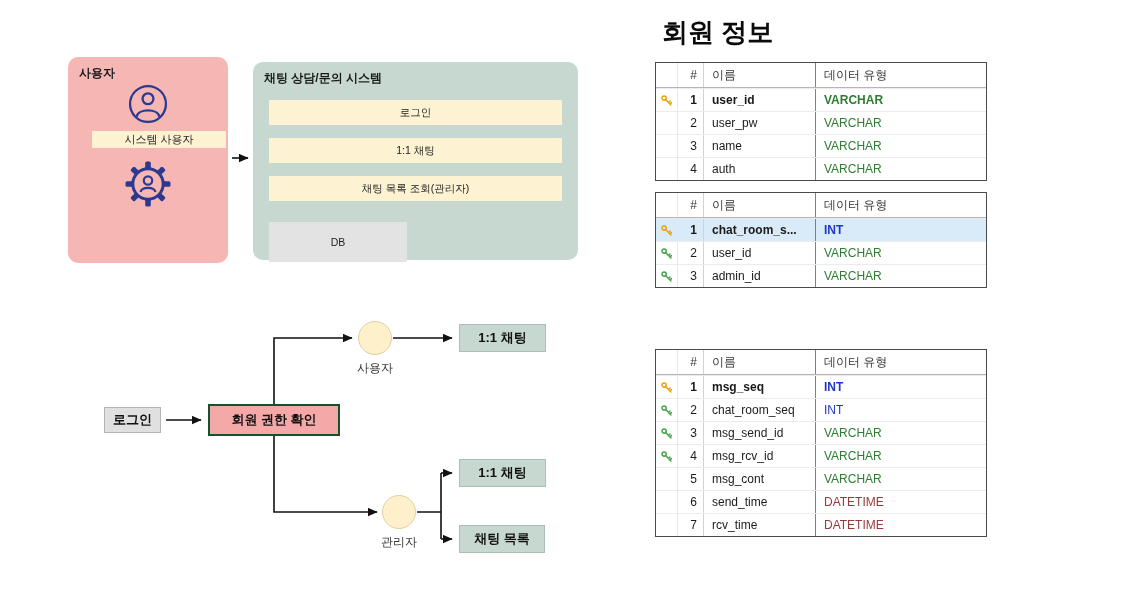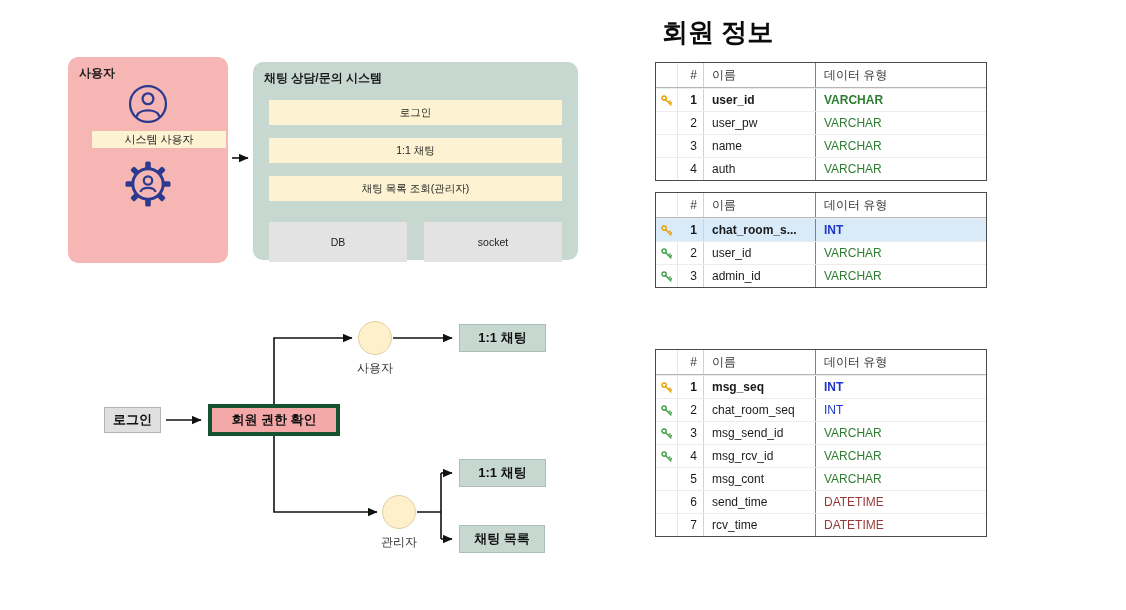--- a/index.html
+++ b/index.html
@@ -28,21 +28,21 @@
              display:flex; align-items:center; justify-content:center; font-size:10.5px; color:#222; }
   .f1 { top:38px; } .f2 { top:76px; } .f3 { top:114px; }
   .component { position:absolute; top:152px; width:138px; height:40px; background:var(--gray-component);
                display:flex; align-items:center; justify-content:center; font-size:10.5px; color:#222;margin-top:8px; }
   .comp-db { left:16px; } .comp-socket { left:171px; }
 
   
   .flow-box { position:absolute; display:flex; align-items:center; justify-content:center;
               font-size:13px; font-weight:bold; color:#111; }
   .flow-login { left:104px; top:407px; width:57px; height:26px; background:#e0e0e0; border:1px solid #b3b3b3; }
-  .flow-auth  { left:208px; top:404px; width:132px; height:32px; background:var(--flow-pink); border:4px solid #14532d; }
+  .flow-auth  { left:208px; top:404px; width:132px; height:32px; background:var(--flow-pink); border:2px solid #14532d; }
   .flow-box.green { background:var(--flow-green); border:1px solid #a9bfb7; }
   .box-user-chat  { left:459px; top:324px; width:87px; height:28px; }
   .box-admin-chat { left:459px; top:459px; width:87px; height:28px; }
   .box-admin-list { left:459px; top:525px; width:86px; height:28px; }
   .flow-circle { position:absolute; width:34px; height:34px; border-radius:50%;
                  background:var(--circle-fill); border:1px solid #e2cfa2; }
   .circle-user  { left:358px; top:321px; }
   .circle-admin { left:382px; top:495px; }
   .circle-label { position:absolute; width:60px; text-align:center; font-size:12px; color:#333; }
   .label-user  { left:345px; top:360px; }
@@ -115,21 +115,20 @@
       </svg>
     </div>
   </div>
 
   <div class="system-box">
     <div class="group-title">채팅 상담/문의 시스템</div>
     <div class="feature f1">로그인</div>
     <div class="feature f2">1:1 채팅</div>
     <div class="feature f3">채팅 목록 조회(관리자)</div>
     <div class="component comp-db">DB</div>
-    <div class="component comp-socket">socket</div>
   </div>
 
   <div class="flow-box flow-login">로그인</div>
   <div class="flow-box flow-auth">회원 권한 확인</div>
   <div class="flow-circle circle-user"></div>
   <div class="circle-label label-user">사용자</div>
   <div class="flow-box green box-user-chat">1:1 채팅</div>
   <div class="flow-circle circle-admin"></div>
   <div class="circle-label label-admin">관리자</div>
   <div class="flow-box green box-admin-chat">1:1 채팅</div>

